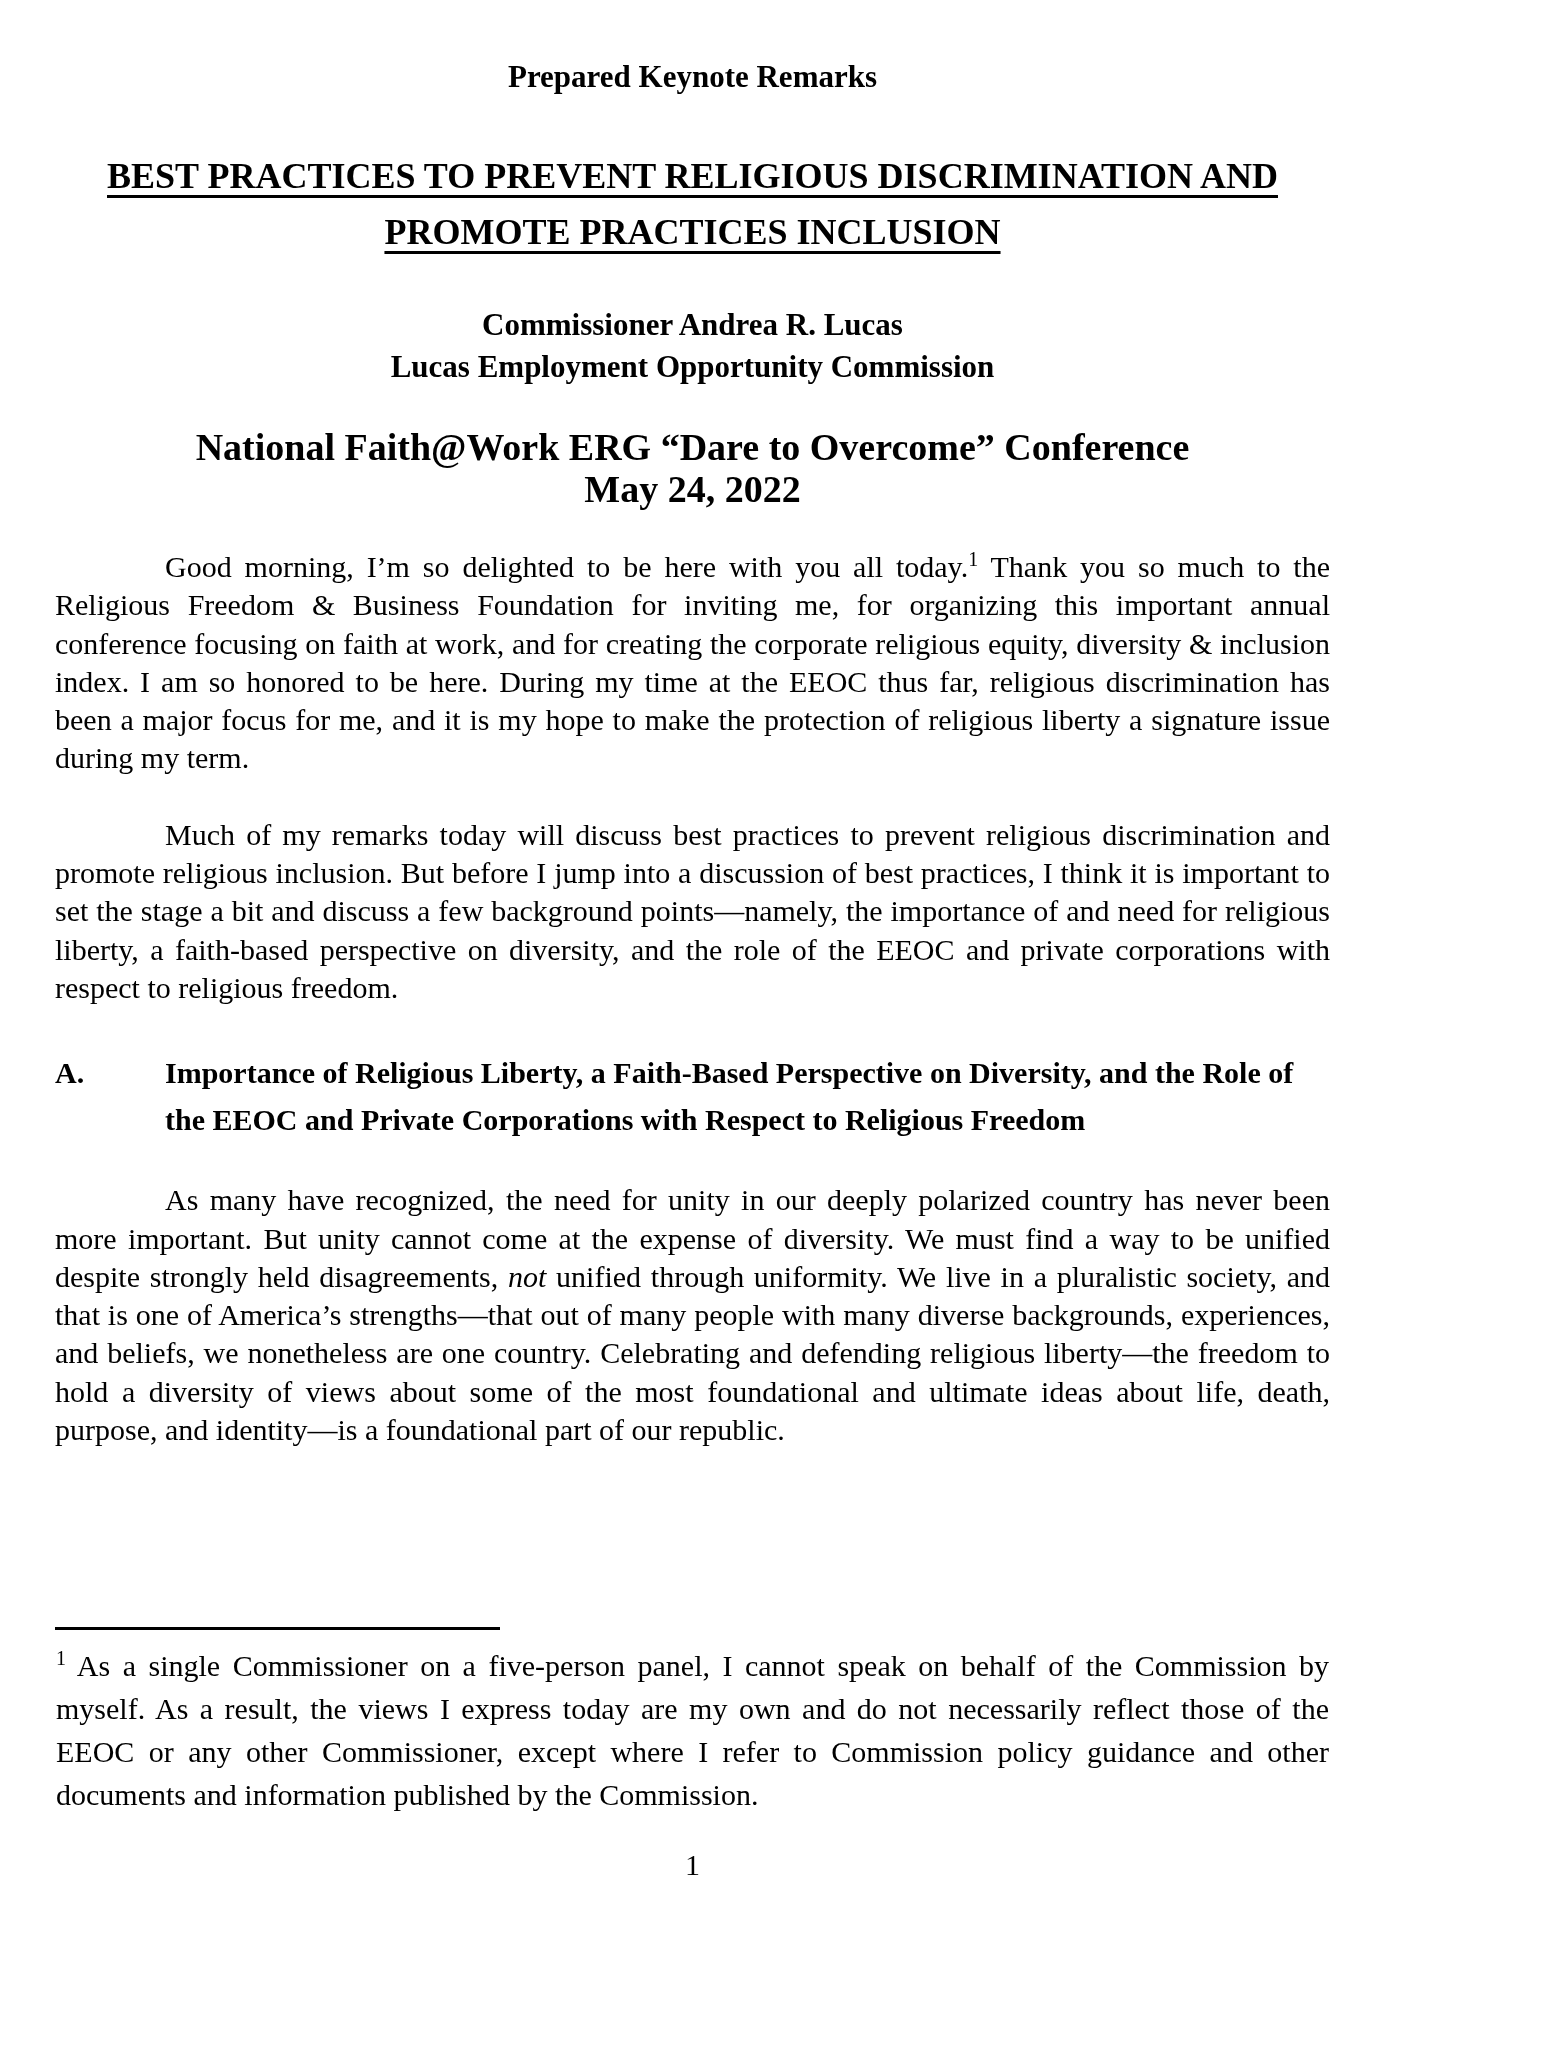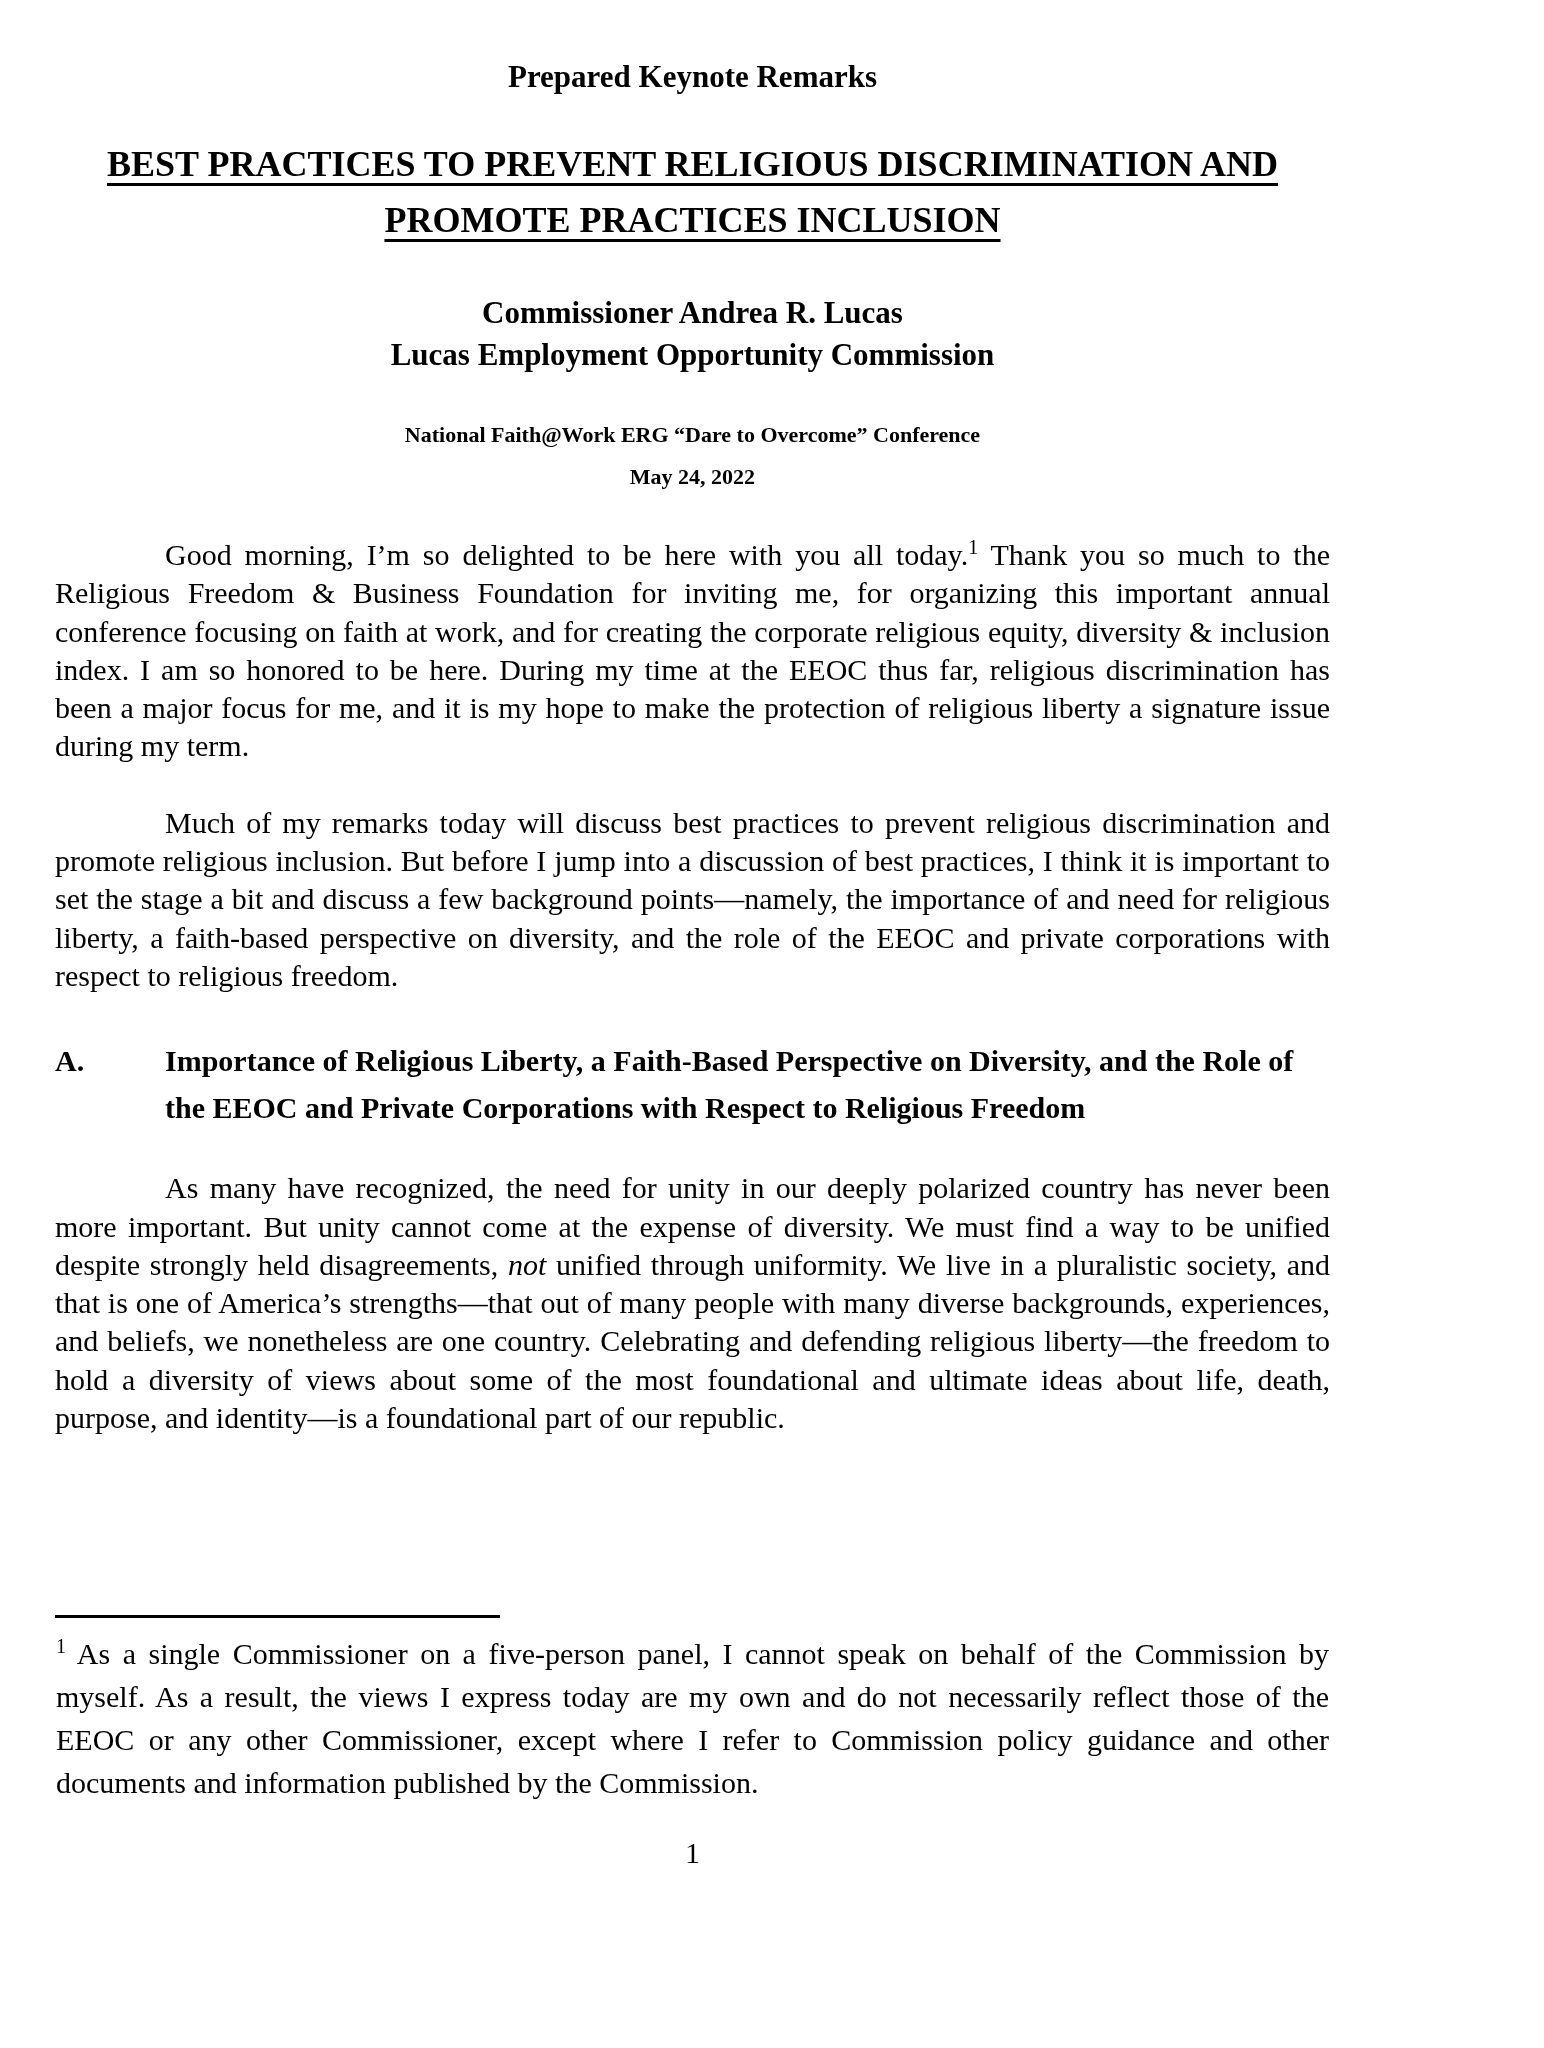--- a/index.html
+++ b/index.html
@@ -27,36 +27,36 @@
     font-weight: bold;
     font-size: 31px;
     line-height: 38px;
     margin: 0;
   }
   .doc-title {
     text-align: center;
     font-weight: bold;
     font-size: 36px;
     line-height: 56px;
-    margin-top: 40px;
+    margin-top: 52px;
     text-decoration: underline;
     text-decoration-thickness: 3px;
     text-underline-offset: 7px;
   }
   .byline {
     text-align: center;
     font-weight: bold;
     font-size: 31px;
     line-height: 42px;
     margin-top: 44px;
   }
   .event {
     text-align: center;
     font-weight: bold;
-    font-size: 22px;
+    font-size: 38px;
     line-height: 42px;
     margin-top: 38px;
   }
   .body-para {
     font-size: 30px;
     line-height: 38.3px;
     text-align: justify;
     text-indent: 110px;
     margin: 0;
     margin-top: 38px;

